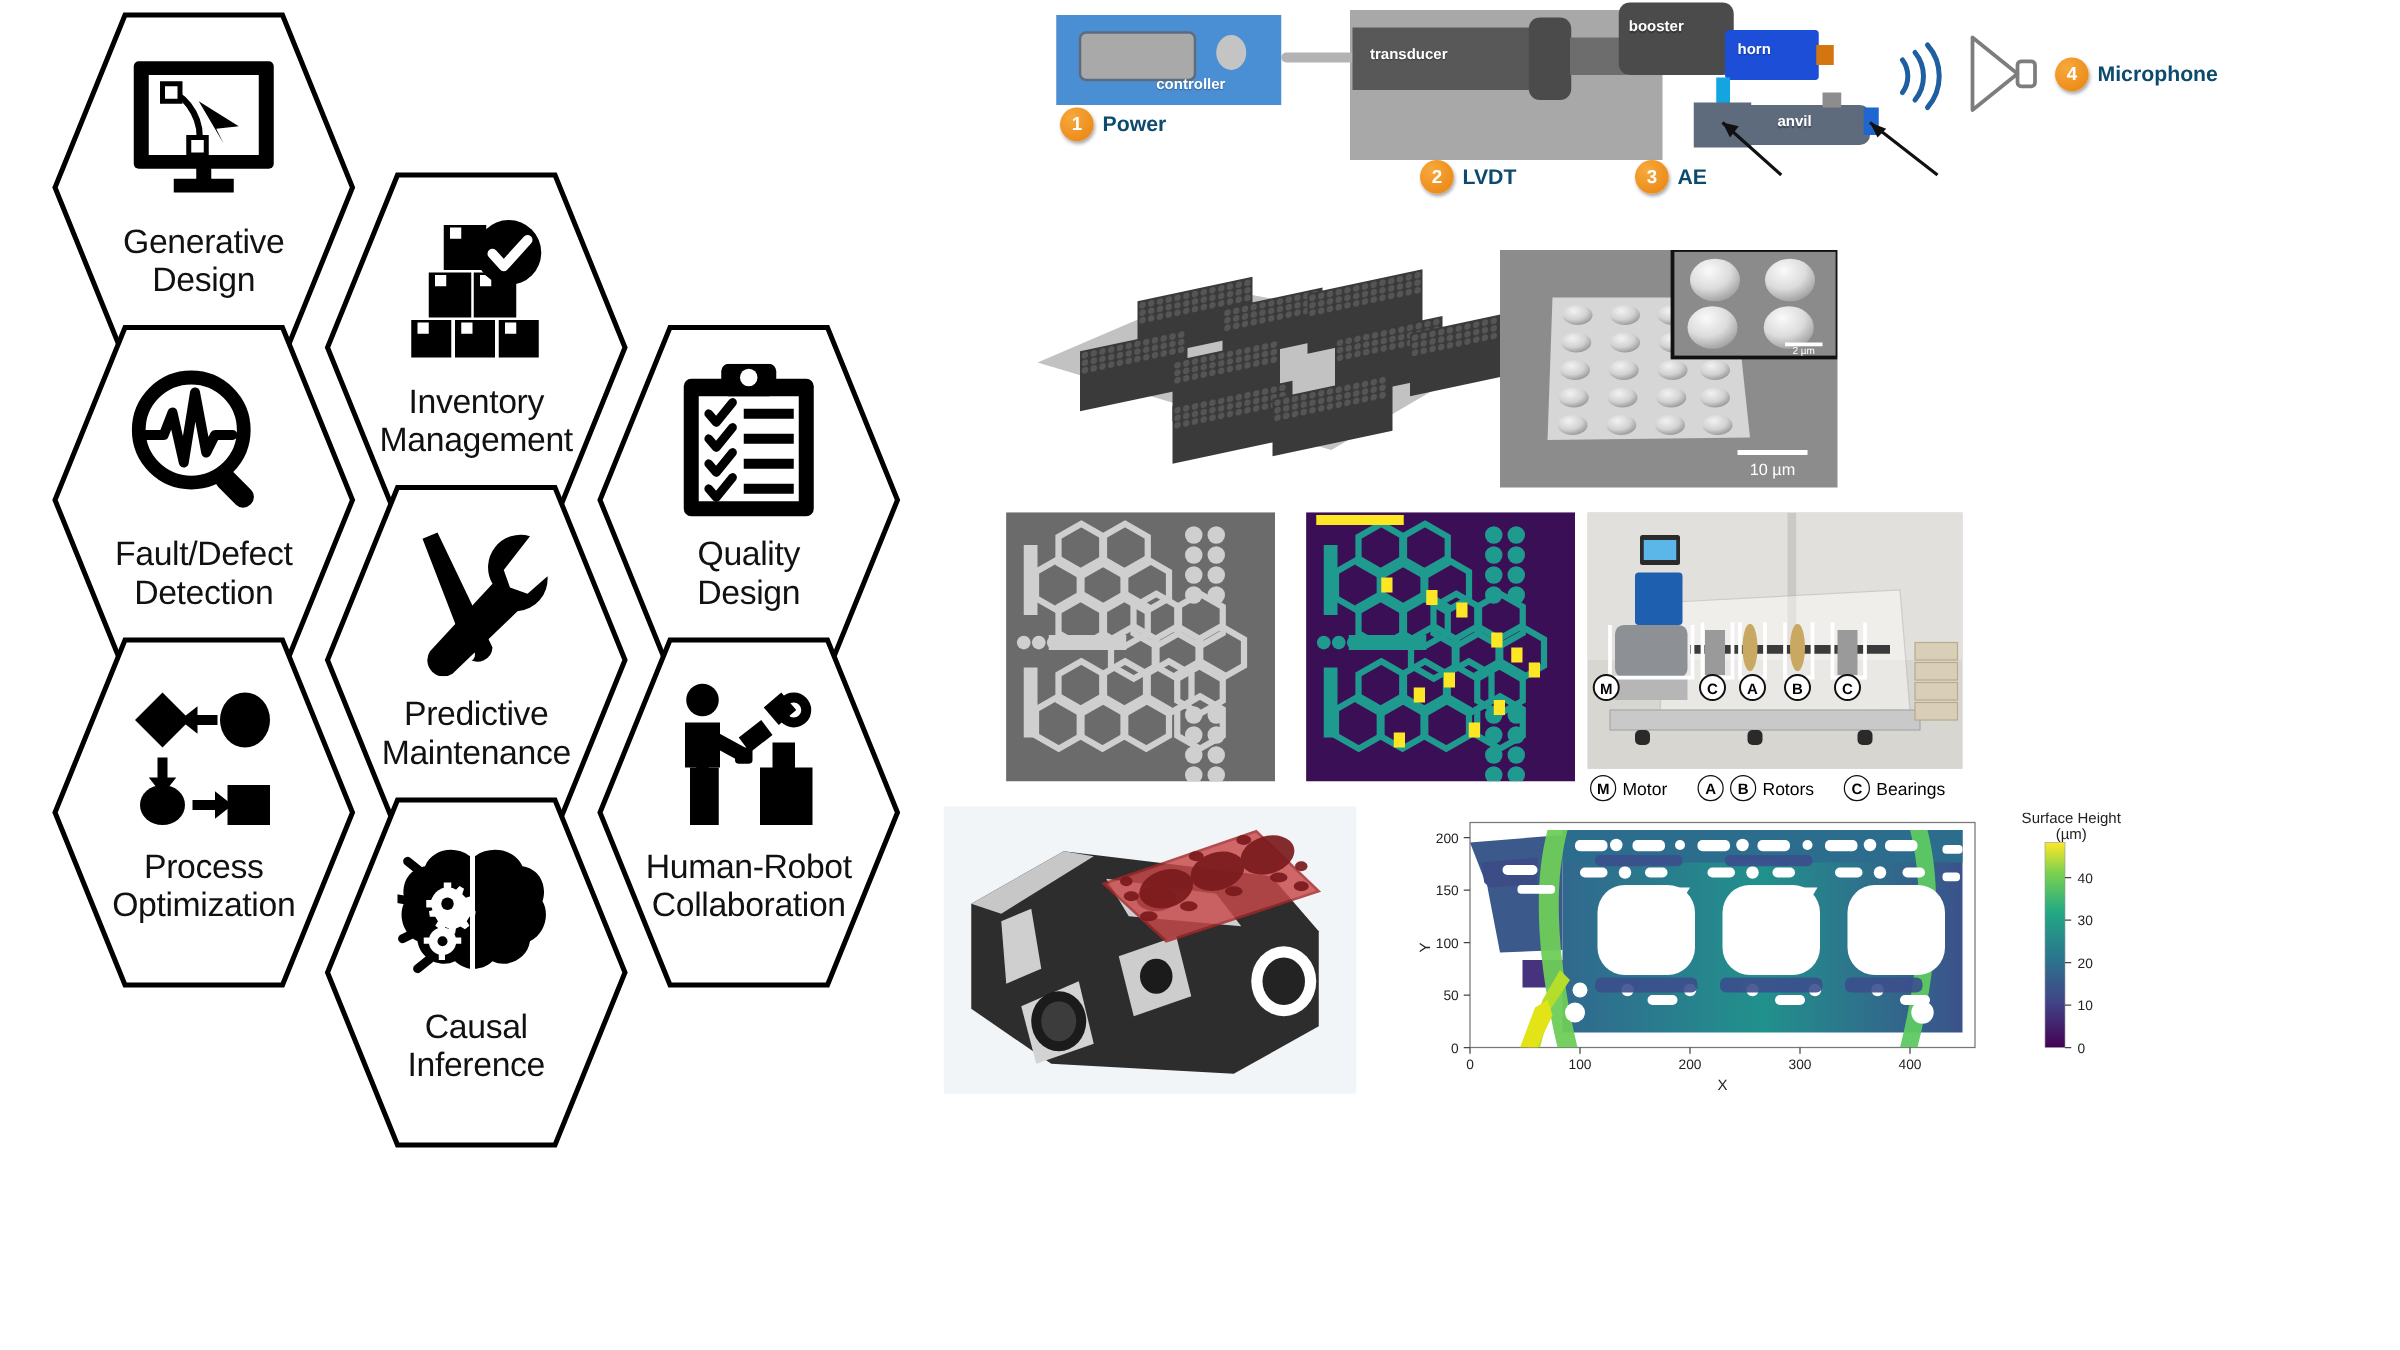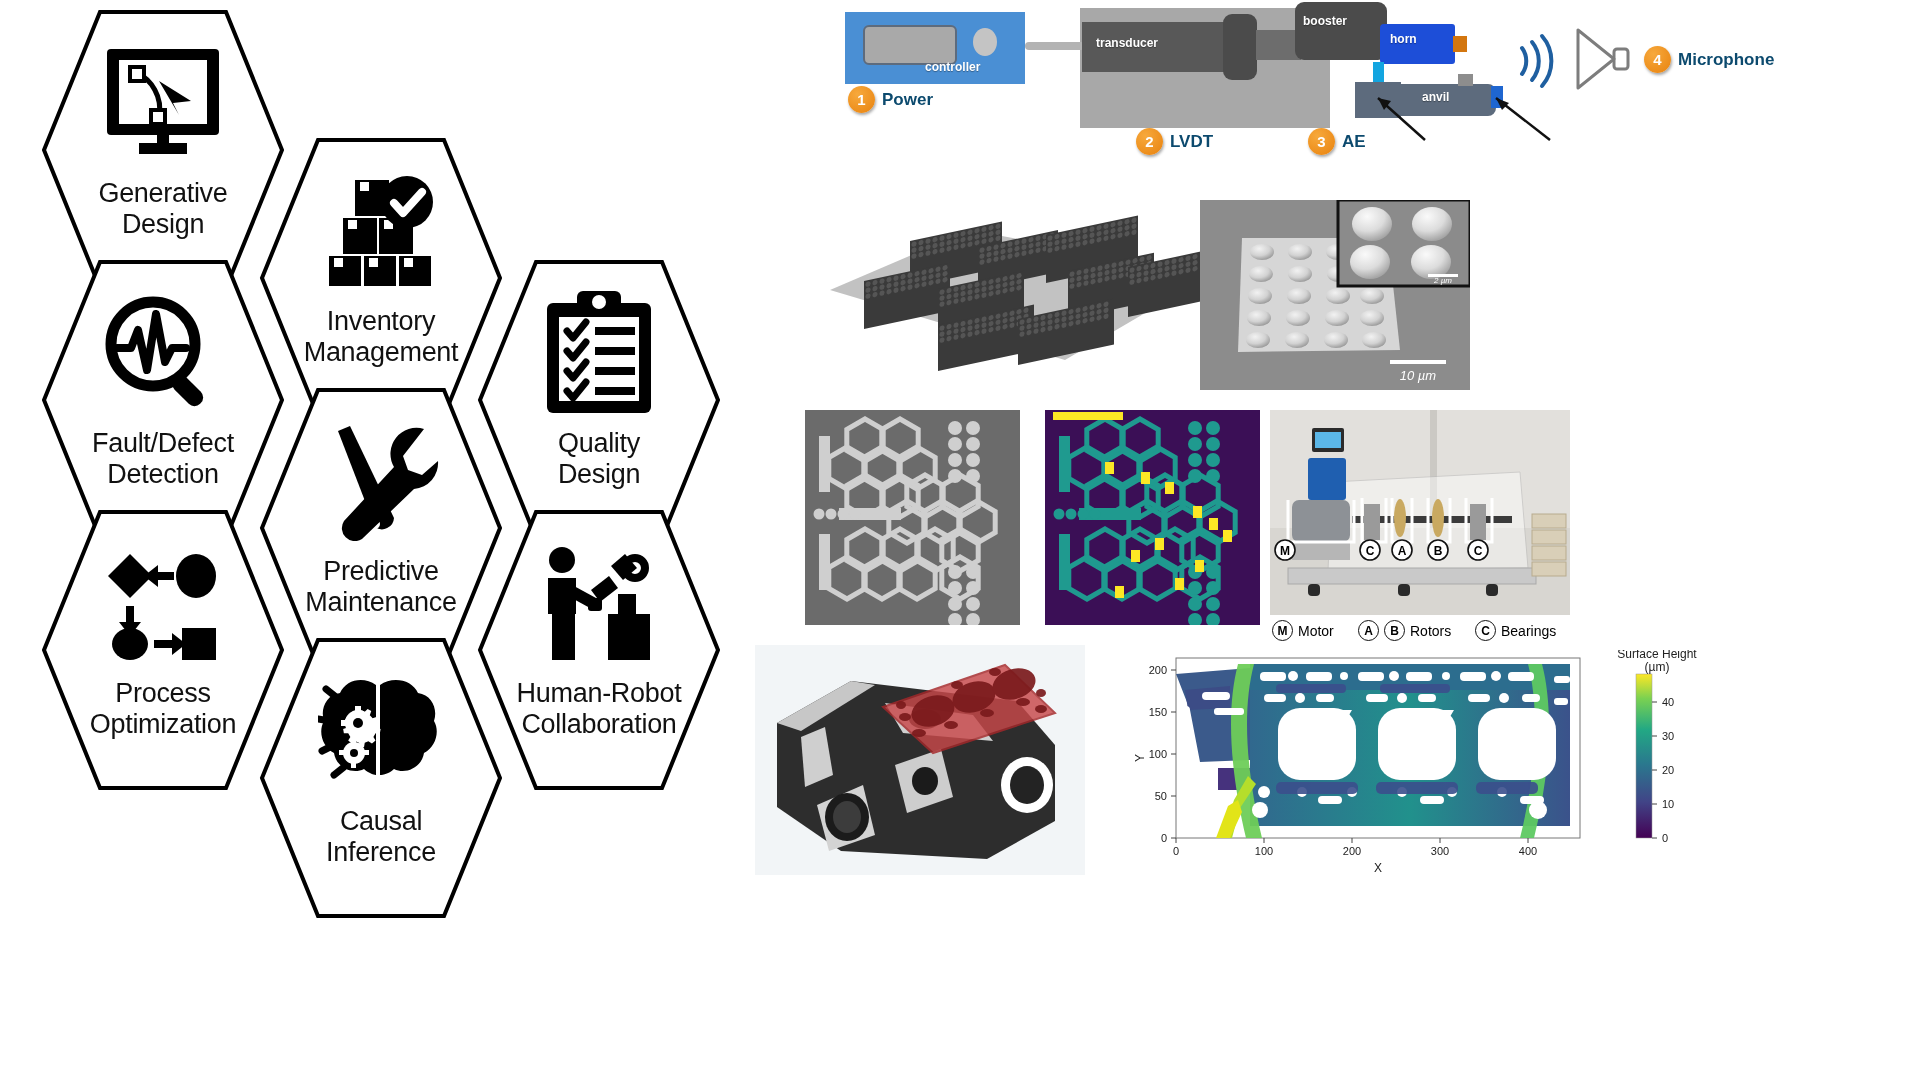--- a/index.html
+++ b/index.html
@@ -677,21 +677,21 @@
             <circle cx="60" cy="16" r="2.6" fill="#555"></circle>
             <circle cx="67" cy="16" r="2.6" fill="#555"></circle>
             <circle cx="74" cy="16" r="2.6" fill="#555"></circle>
             <circle cx="81" cy="16" r="2.6" fill="#555"></circle>
             <circle cx="88" cy="16" r="2.6" fill="#555"></circle>
           </g>
         </g>
     </svg>
   </div>
 
-  <div class="tile" style="left:440px;top:200px;width:270px;height:190px;background:#8c8c8c;font-style:italic;">
+  <div class="tile" style="left:440px;top:200px;width:270px;height:190px;background:#8c8c8c;">
     <svg width="270" height="190" viewBox="0 0 270 190">
       <defs>
         <radialGradient id="dome" cx="38%" cy="30%" r="72%">
           <stop offset="0%" stop-color="#f2f2f2"></stop>
             <stop offset="60%" stop-color="#d2d2d2"></stop>
           <stop offset="100%" stop-color="#9a9a9a"></stop>
         </radialGradient>
         <radialGradient id="dome2" cx="38%" cy="28%" r="72%">
           <stop offset="0%" stop-color="#fafafa"></stop>
             <stop offset="60%" stop-color="#dcdcdc"></stop>

